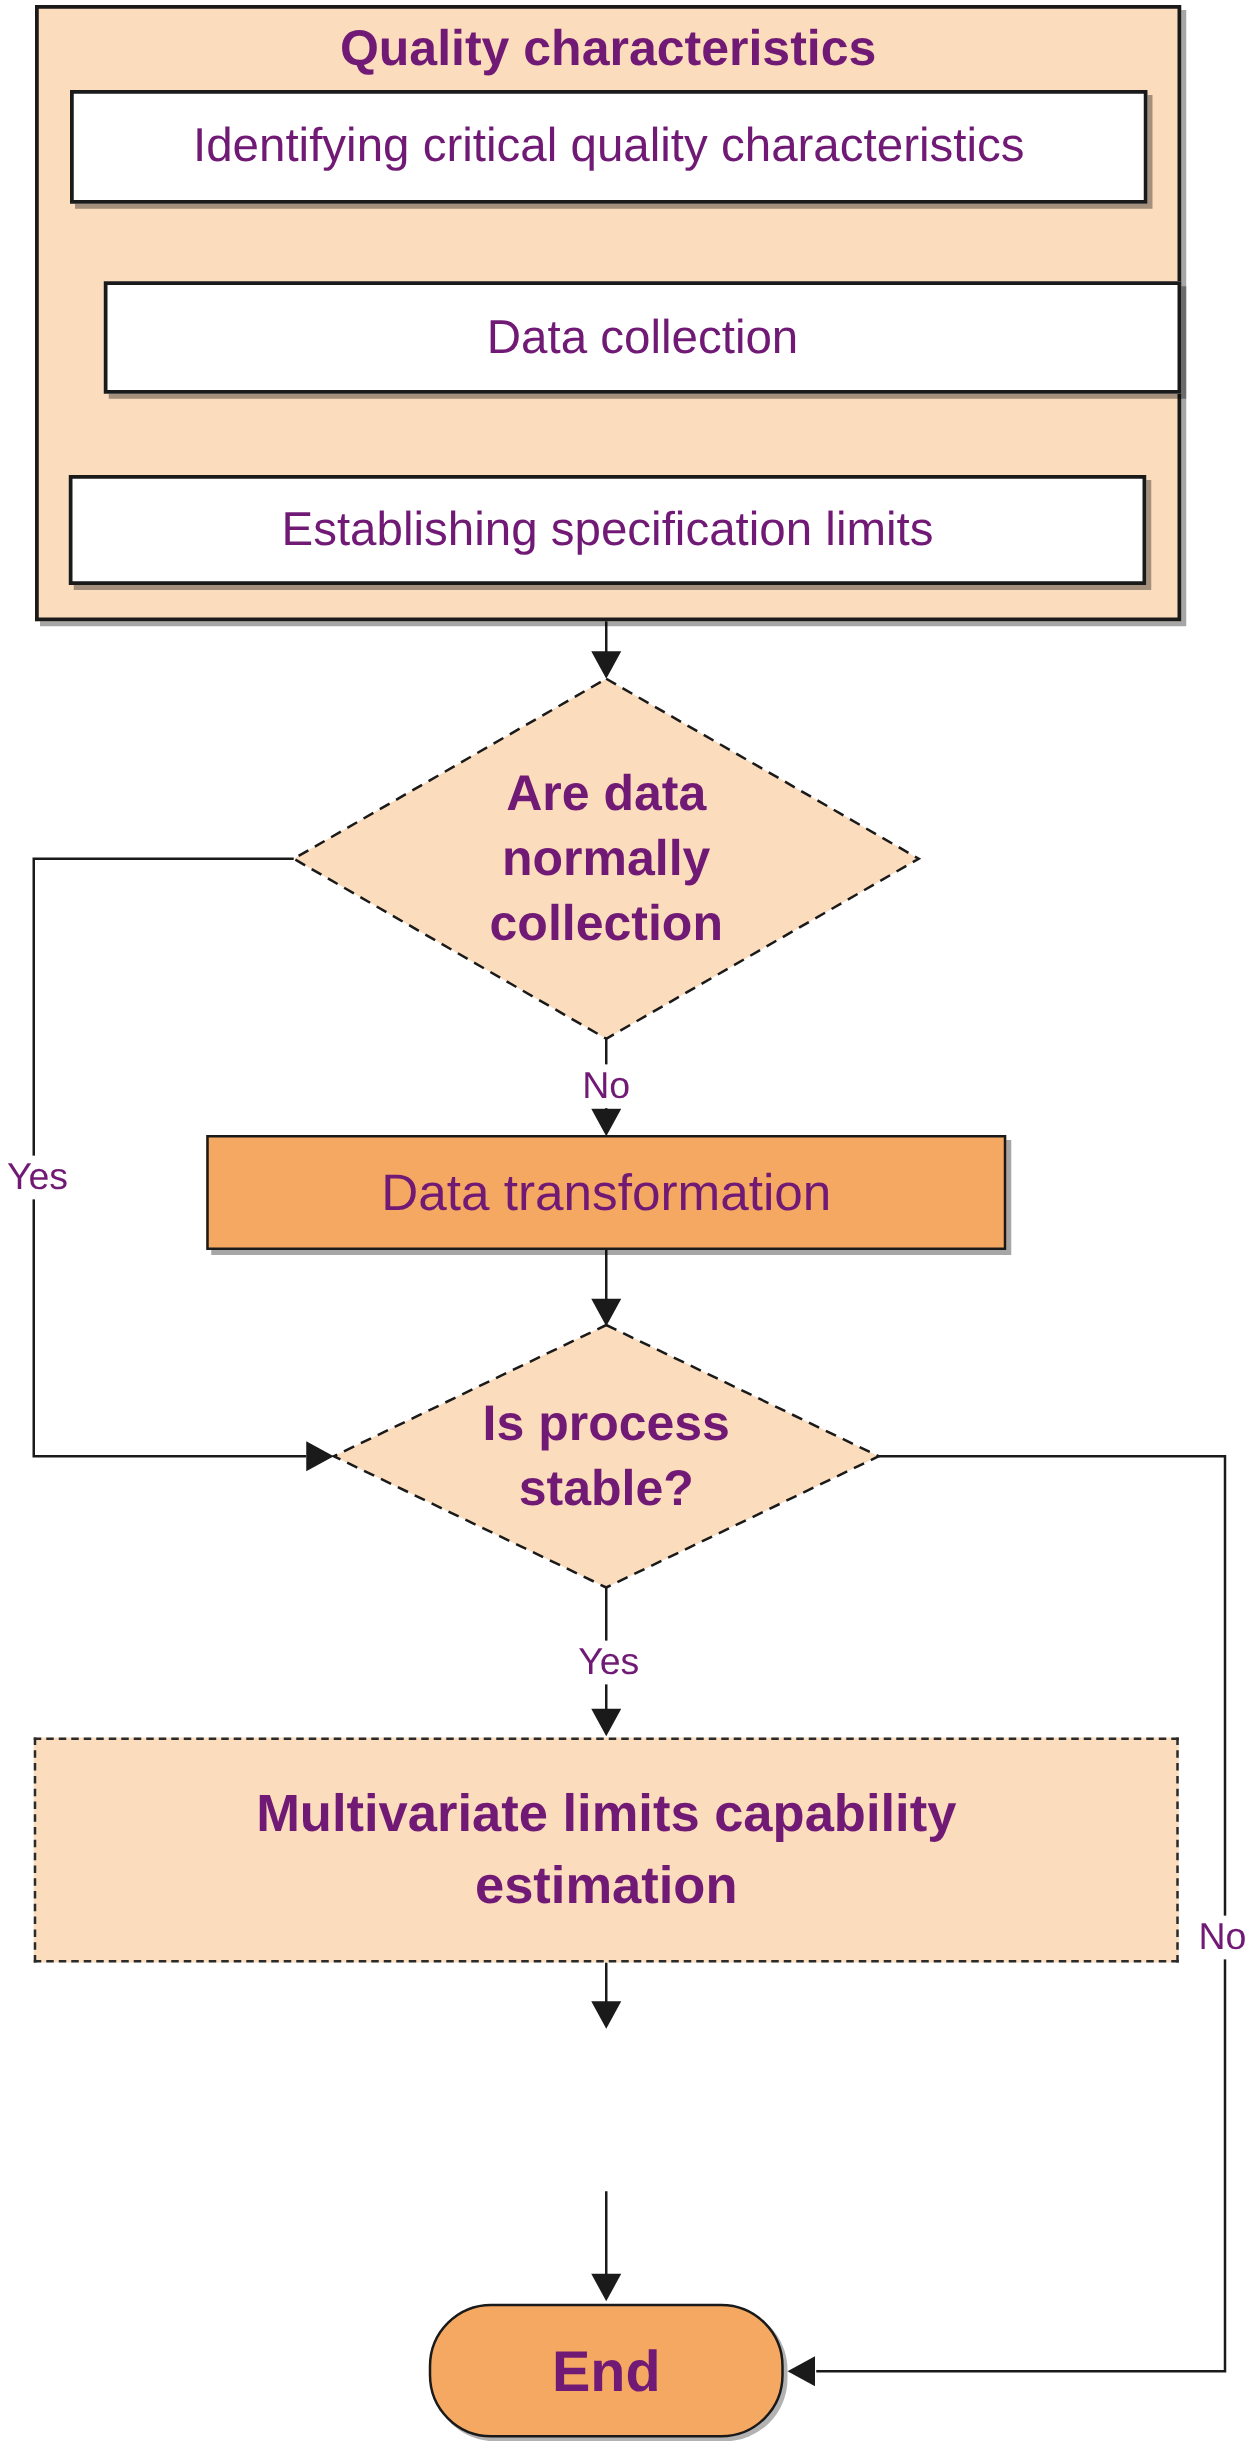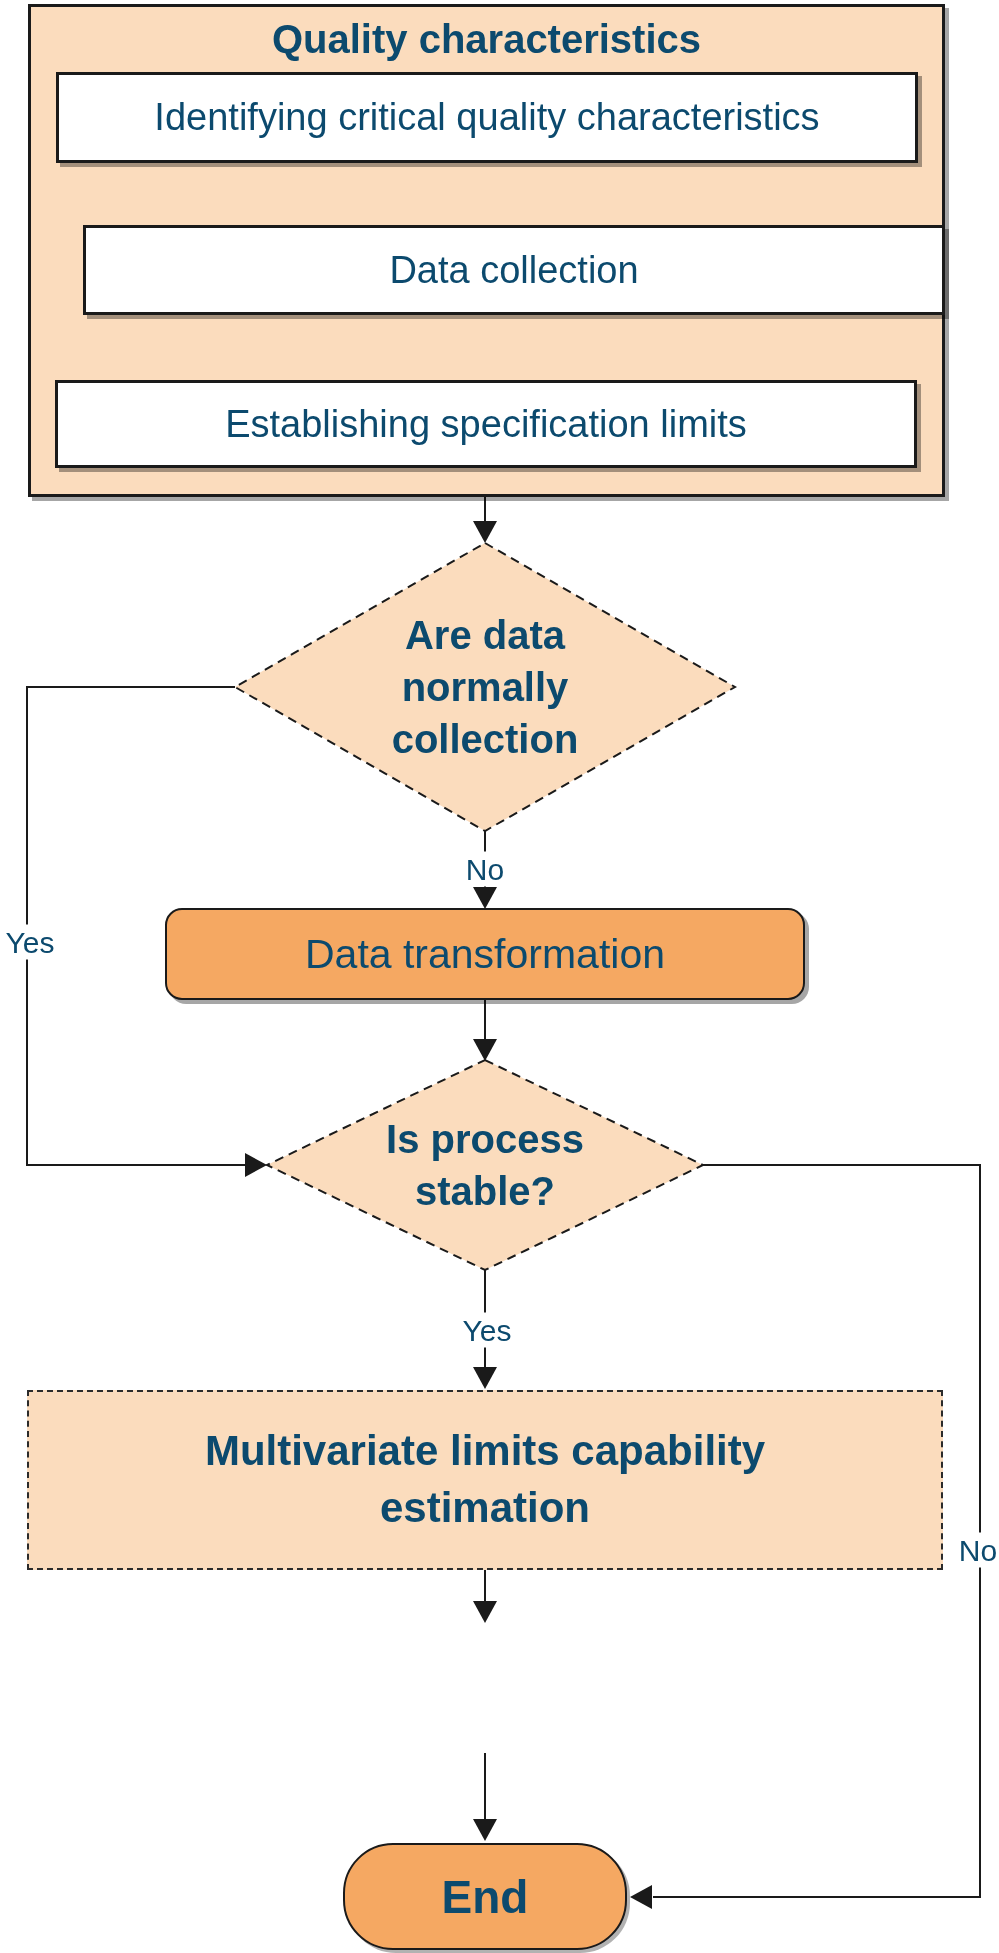--- a/index.html
+++ b/index.html
@@ -5,21 +5,21 @@
   :root{
     --light-fill:#FBDCBD;
     --accent-fill:#F5A862;
     --line-color:#1A1A1A;
   }
   html,body{margin:0;padding:0;background:#fff;}
   #stage{
     position:relative;
     width:999px;height:1953px;
     font-family:"Liberation Sans", sans-serif;
-    color:#0c4a6e;
+    color:#701a75;
     overflow:hidden;
     background:#fff;
   }
   .abs{position:absolute;box-sizing:border-box;}
   
   #connectors{position:absolute;left:0;top:0;width:999px;height:1953px;pointer-events:none;}
   #connectors line, #connectors polyline{stroke:var(--line-color);stroke-width:2;fill:none;}
   #connectors polygon.arrowhead{fill:var(--line-color);stroke:none;}
   polygon.diamond-shape{
     fill:var(--light-fill);
@@ -147,21 +147,21 @@
     <span>Establishing specification limits</span>
   </div>
 
   <div class="abs diamond-label" style="left:305px;top:590px;width:360px;height:194px;">Are data
 normally
 collection</div>
 
   <span class="edge-label" style="left:485px;top:869px;">No</span>
   <span class="edge-label" style="left:30px;top:942px;">Yes</span>
 
-  <div class="abs solid-box" style="left:165px;top:908px;width:640px;height:92px;border-radius:17px;">
+  <div class="abs solid-box" style="left:165px;top:908px;width:640px;height:92px;">
     <span>Data transformation</span>
   </div>
 
   <div class="abs diamond-label" style="left:325px;top:1085px;width:320px;height:160px;">Is process
 stable?</div>
 
   <span class="edge-label" style="left:487px;top:1330px;">Yes</span>
   <span class="edge-label" style="left:978px;top:1550px;">No</span>
 
   <div class="abs dashed-box" style="left:27px;top:1390px;width:916px;height:180px;">

